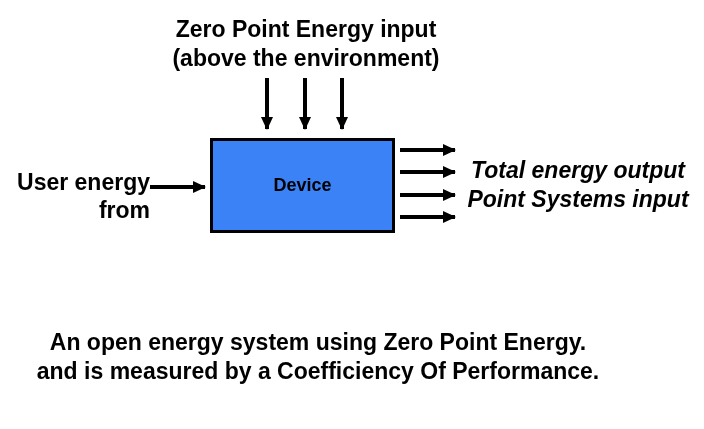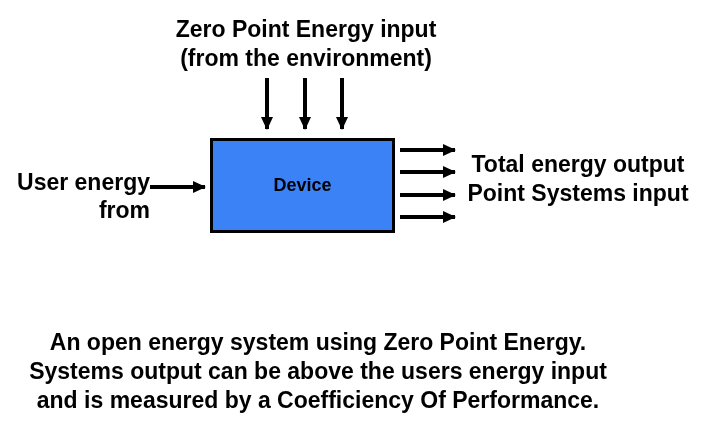--- a/index.html
+++ b/index.html
@@ -19,21 +19,21 @@
   .label {
     position: absolute;
     font-weight: bold;
     font-size: 23px;
     line-height: 29px;
     text-align: center;
     white-space: nowrap;
   }
   .zpe-label   { top: 15px;  left: 146px; width: 320px; }
   .user-label  { top: 168px; left: 0px;   width: 150px; line-height: 28px; text-align: right; }
-  .output-label{ top: 150px; left: 458px; width: 240px; }
+  .output-label{ top: 156px; left: 458px; width: 240px; font-style: italic; }
   .caption     { top: 328px; left: 0px;   width: 636px; }
   .device-box {
     position: absolute;
     left: 210px;
     top: 138px;
     width: 185px;
     height: 95px;
     box-sizing: border-box;
     border: 3px solid #000000;
     background: #3b82f6;
@@ -52,40 +52,39 @@
     pointer-events: none;
   }
 </style>
 </head>
 <body>
 
 <div class="canvas">
 
   <div class="label zpe-label">
     <div>Zero Point Energy input</div>
-    <div>(from the environment)</div>
+    <div>(above the environment)</div>
   </div>
 
   <div class="label user-label">
     <div>User energy</div>
     <div>from</div>
   </div>
 
   <div class="device-box">
     <span>Device</span>
   </div>
 
   <div class="label output-label">
     <div>Total energy output</div>
     <div>Point Systems input</div>
   </div>
 
   <div class="label caption">
     <div>An open energy system using Zero Point Energy.</div>
-    <div>Systems output can be above the users energy input</div>
     <div>and is measured by a Coefficiency Of Performance.</div>
   </div>
 
   <svg class="arrow-layer" viewBox="0 0 704 429" xmlns="http://www.w3.org/2000/svg">
     <defs>
       <marker id="ah" viewBox="0 0 15 14" refX="13" refY="7" markerWidth="15" markerHeight="14" markerUnits="userSpaceOnUse" orient="auto">
         <path d="M1,1 L14,7 L1,13 Z" fill="#000000"></path>
       </marker>
     </defs>
 

